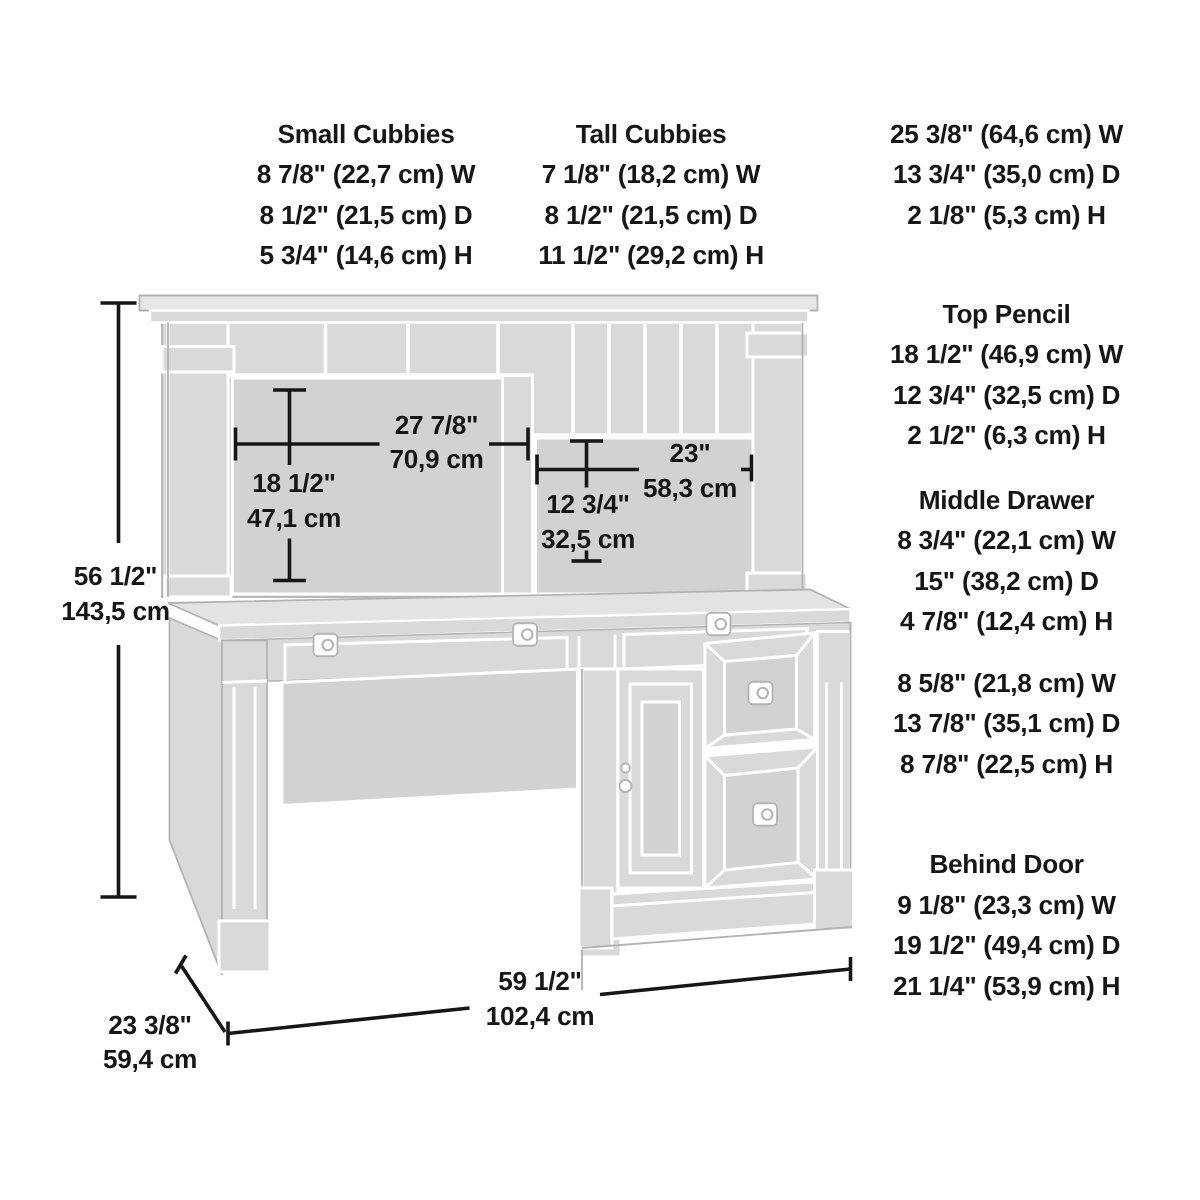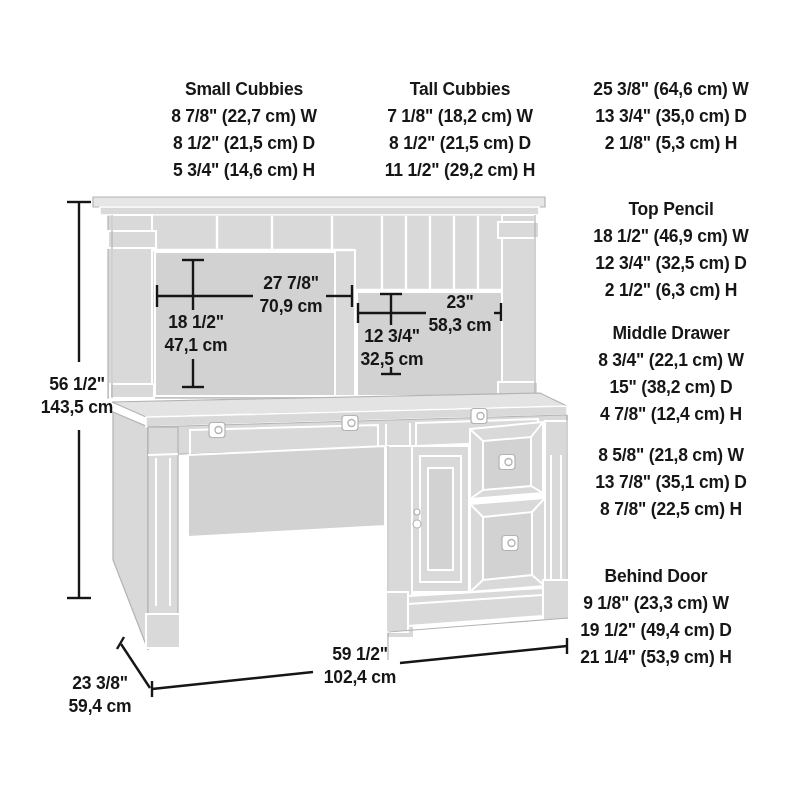--- a/index.html
+++ b/index.html
@@ -178,21 +178,21 @@
     </g>
   </svg>
 
   <div class="spec" style="left:244px;top:76px">
     <div>Small Cubbies</div>
     <div>8 7/8" (22,7 cm) W</div>
     <div>8 1/2" (21,5 cm) D</div>
     <div>5 3/4" (14,6 cm) H</div>
   </div>
 
-  <div class="spec" style="left:460px;top:76px">
+  <div class="spec" style="left:434px;top:76px">
     <div>Tall Cubbies</div>
     <div>7 1/8" (18,2 cm) W</div>
     <div>8 1/2" (21,5 cm) D</div>
     <div>11 1/2" (29,2 cm) H</div>
   </div>
 
   <div class="spec" style="left:671px;top:76px">
     <div>25 3/8" (64,6 cm) W</div>
     <div>13 3/4" (35,0 cm) D</div>
     <div>2 1/8" (5,3 cm) H</div>
@@ -211,21 +211,21 @@
     <div>15" (38,2 cm) D</div>
     <div>4 7/8" (12,4 cm) H</div>
   </div>
 
   <div class="spec" style="left:671px;top:442px">
     <div>8 5/8" (21,8 cm) W</div>
     <div>13 7/8" (35,1 cm) D</div>
     <div>8 7/8" (22,5 cm) H</div>
   </div>
 
-  <div class="spec" style="left:656px;top:563px">
+  <div class="spec" style="left:671px;top:563px">
     <div>Behind Door</div>
     <div>9 1/8" (23,3 cm) W</div>
     <div>19 1/2" (49,4 cm) D</div>
     <div>21 1/4" (53,9 cm) H</div>
   </div>
 
   <div class="callout" style="left:291px;top:272px">
     <div>27 7/8"</div>
     <div>70,9 cm</div>
   </div>

